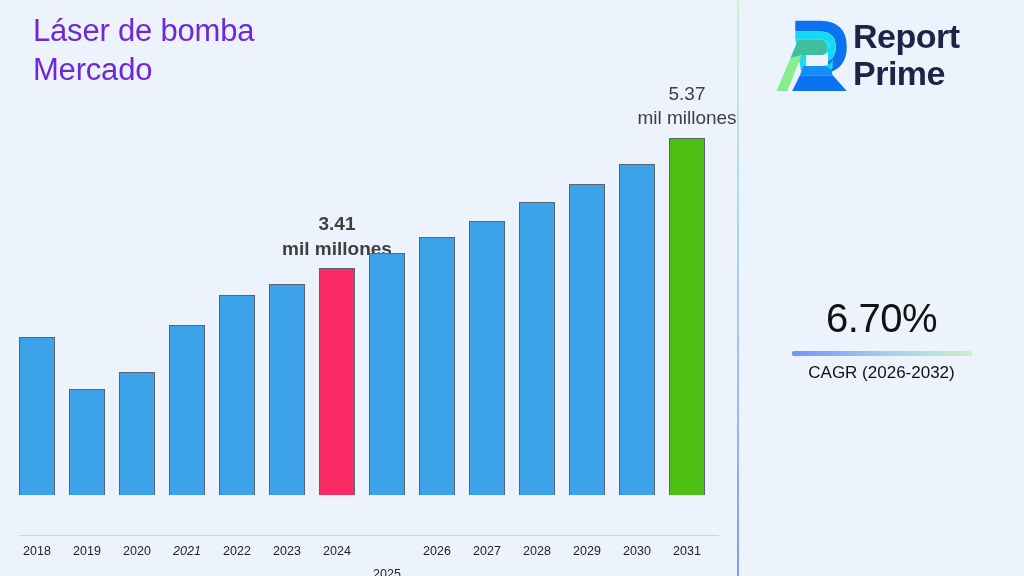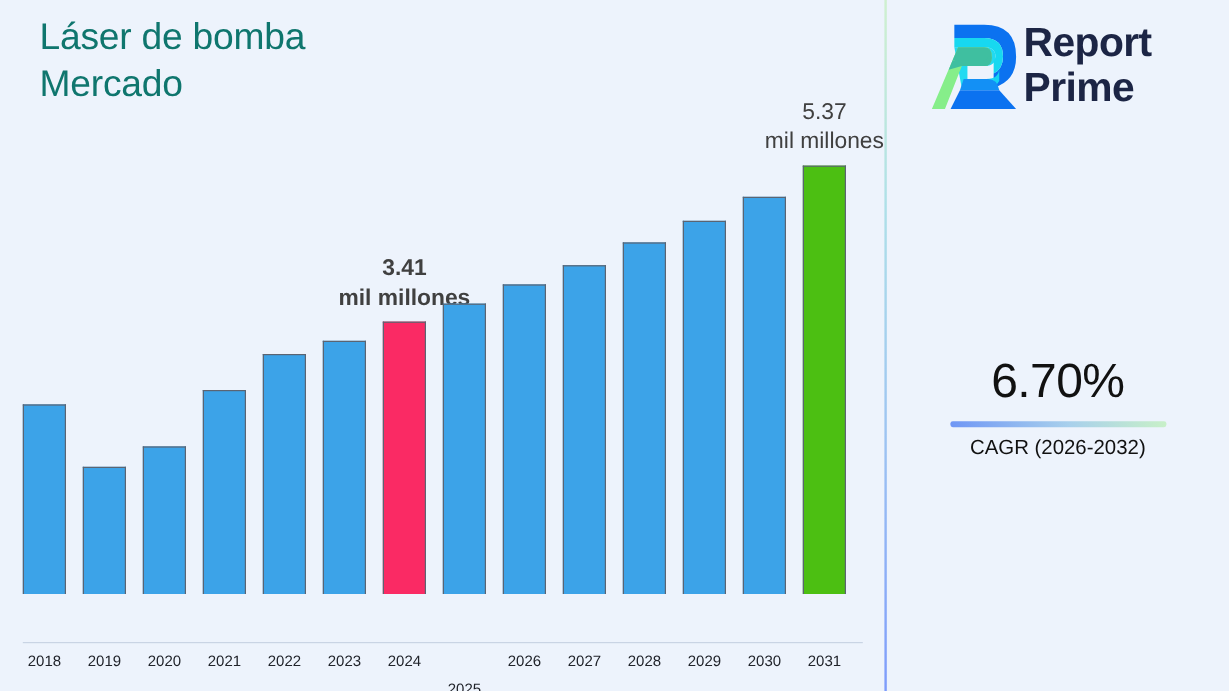--- a/index.html
+++ b/index.html
@@ -24,21 +24,21 @@
     left: 0; top: 0;
     width: 737px; height: 576px;
   }
 
   #chart-title {
     position: absolute;
     left: 33px; top: 12px;
     width: 430px;
     font-size: 31px;
     line-height: 1.25;
-    color: #0f766e;
+    color: #6d28d9;
     font-weight: 400;
     white-space: pre-line;
     letter-spacing: -0.2px;
   }
 
   
   #plot {
     position: absolute;
     left: 0; top: 0;
     width: 737px; height: 536px;
@@ -176,21 +176,21 @@
           <div class="bar c-blue" style="height: 106.4px;"></div>
         </div>
         <div class="tick-label" style="top: 544px; left: 87px; bottom: auto;">2019</div>
         <div class="bar-group" style="left: 119px; width: 36px; height: 123.025px;">
           <div class="bar c-blue" style="height: 123.025px;"></div>
         </div>
         <div class="tick-label" style="top: 544px; left: 137px; bottom: auto;">2020</div>
         <div class="bar-group" style="left: 169px; width: 36px; height: 169.575px;">
           <div class="bar c-blue" style="height: 169.575px;"></div>
         </div>
-        <div class="tick-label" style="top: 544px; left: 187px; bottom: auto;">2021</div>
+        <div class="tick-label" style="top: 544px; left: 187px; bottom: auto; font-style: italic;">2021</div>
         <div class="bar-group" style="left: 219px; width: 36px; height: 200.165px;">
           <div class="bar c-blue" style="height: 200.165px;"></div>
         </div>
         <div class="tick-label" style="top: 544px; left: 237px; bottom: auto;">2022</div>
         <div class="bar-group" style="left: 269px; width: 36px; height: 211.47px;">
           <div class="bar c-blue" style="height: 211.47px;"></div>
         </div>
         <div class="tick-label" style="top: 544px; left: 287px; bottom: auto;">2023</div>
         <div class="bar-group" style="left: 319px; width: 36px; height: 226.765px;">
           <div class="bar c-pink" style="height: 226.765px;"></div>

